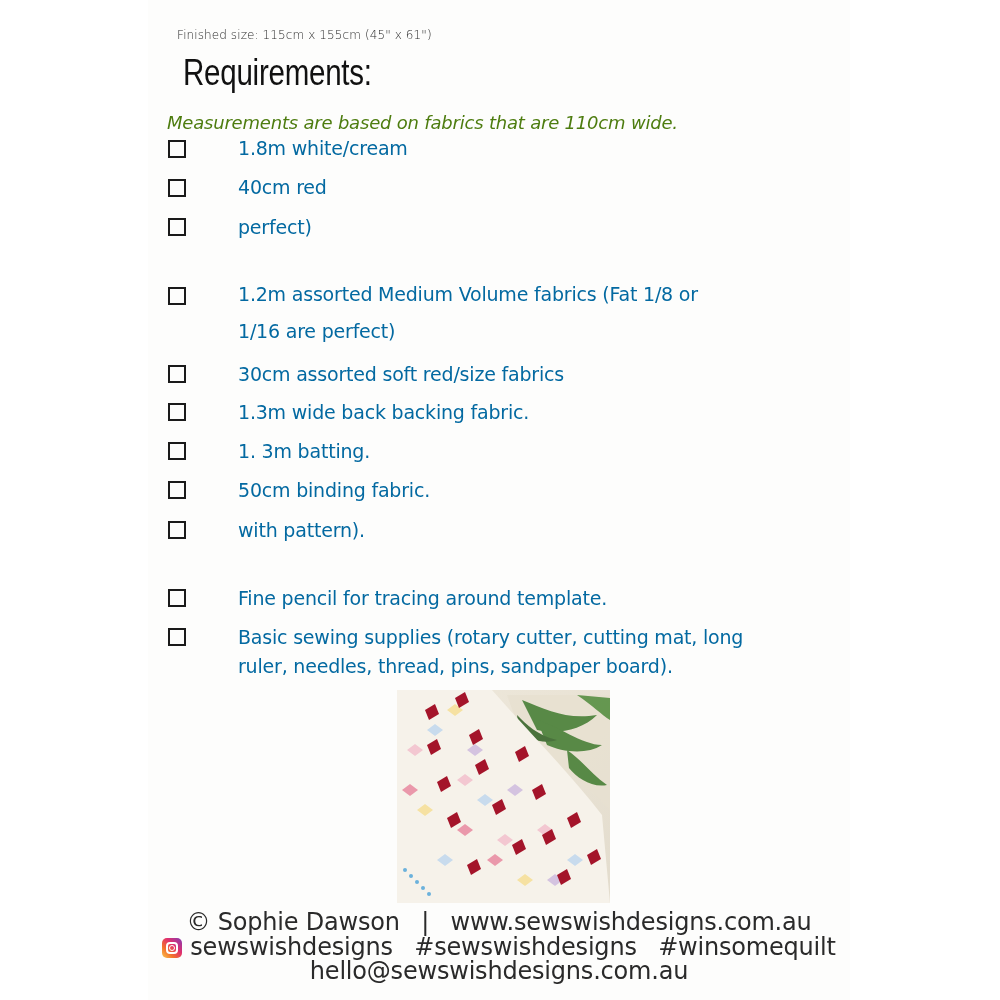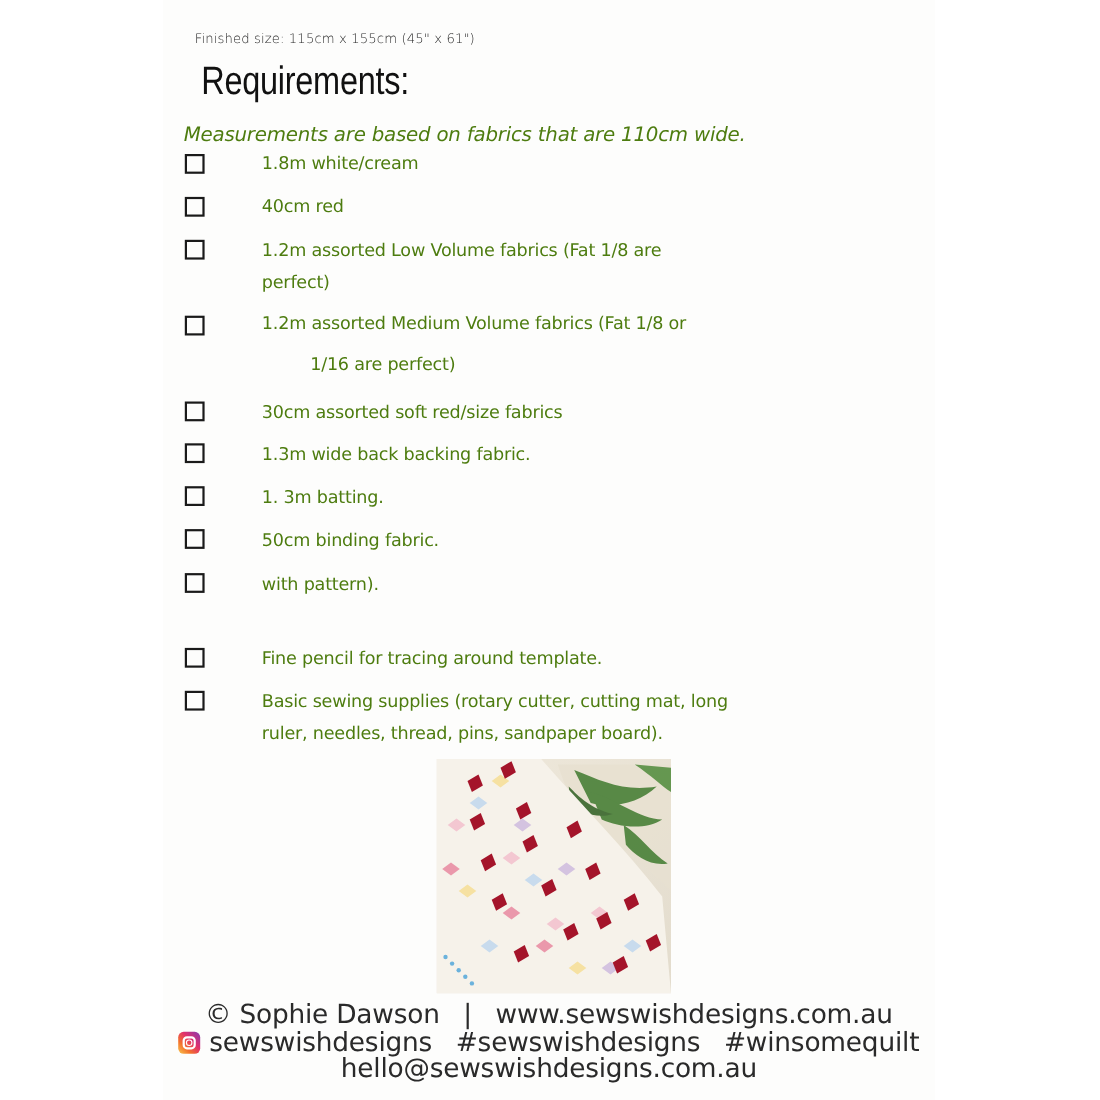--- a/index.html
+++ b/index.html
@@ -28,22 +28,22 @@
       letter-spacing: -0.2px;
       margin-top: 10px;
     }
     .item { position: absolute; left: 168px; width: 620px; }
     .cb {
       position: absolute; left: 0; width: 15px; height: 15px;
       border: 2px solid #1a1a1a; background: transparent; box-sizing: border-box;
       width: 18px; height: 18px; cursor: pointer;
     }
     .item-text {
-      position: absolute; left: 70px; width: 560px; font-size: 16px; line-height: 29px;
-      color: #4d7c0f; letter-spacing: -0.2px; white-space: normal;
+      position: absolute; left: 70px; width: 560px; font-size: 19px; line-height: 29px;
+      color: #0369a1; letter-spacing: -0.2px; white-space: normal;
     }
     .photo {
       position: absolute; left: 397px; top: 690px; width: 213px; height: 213px;
       overflow: hidden; background: #f2ece2;
     }
     .footer-line {
       position: absolute; left: 148px; width: 702px; text-align: center;
       font-size: 24px; color: #2a2a2a; letter-spacing: -0.2px;
     }
     .ig-icon {
@@ -80,30 +80,29 @@
 <div class="item" style="top:178px;">
   <div class="cb" style="top:1px;"></div>
   <div class="item-text" style="top:-5px;">
     <span>40cm red</span>
   </div>
 </div>
 
 <div class="item" style="top:217px;">
   <div class="cb" style="top:1px;"></div>
   <div class="item-text" style="top:-4px;">
-    <div>1.2m assorted Low Volume fabrics (Fat 1/8 are</div>
     <div>perfect)</div>
   </div>
 </div>
 
 <div class="item" style="top:286px;">
   <div class="cb" style="top:1px;"></div>
   <div class="item-text" style="top:-4px; line-height:37px;">
     <div style="line-height:24px;">1.2m assorted Medium Volume fabrics (Fat 1/8  or</div>
-    <div style="margin-top:13px; line-height:24px;margin-left:44px;">1/16 are perfect)</div>
+    <div style="margin-top:13px; line-height:24px;">1/16 are perfect)</div>
   </div>
 </div>
 
 <div class="item" style="top:364px;">
   <div class="cb" style="top:1px;"></div>
   <div class="item-text" style="top:-4px;">
     <span>30cm assorted soft red/size fabrics</span>
   </div>
 </div>
 

